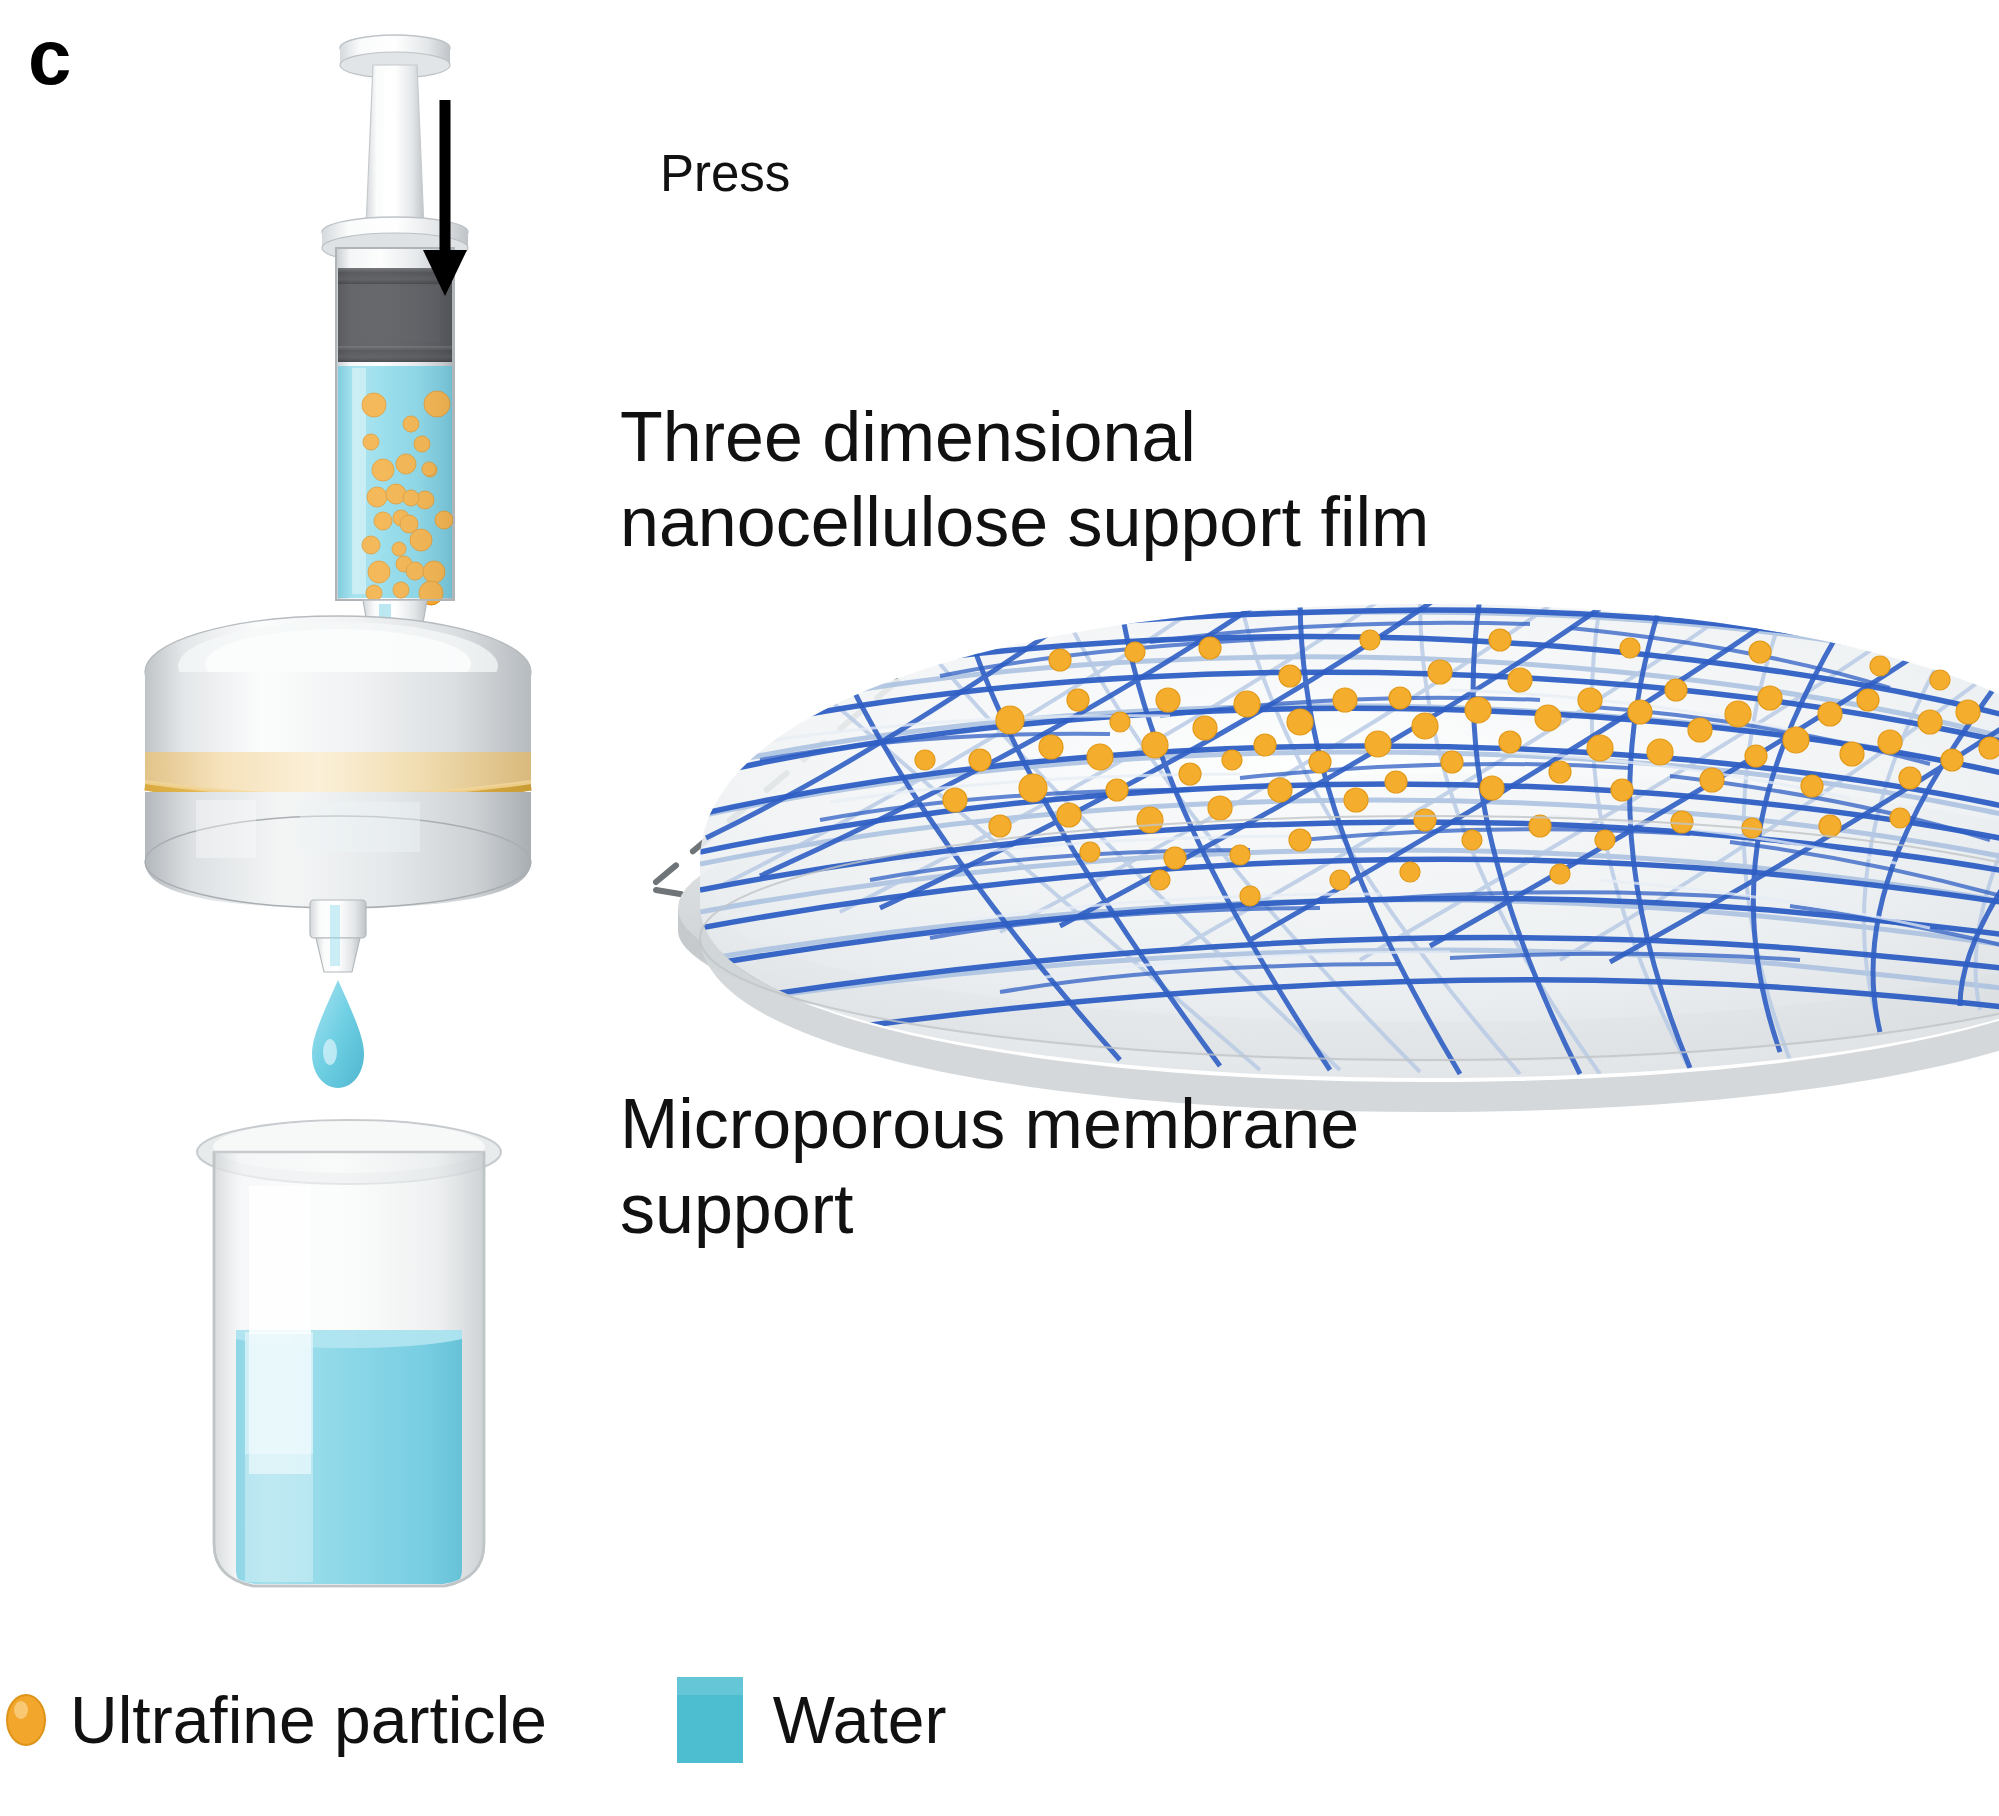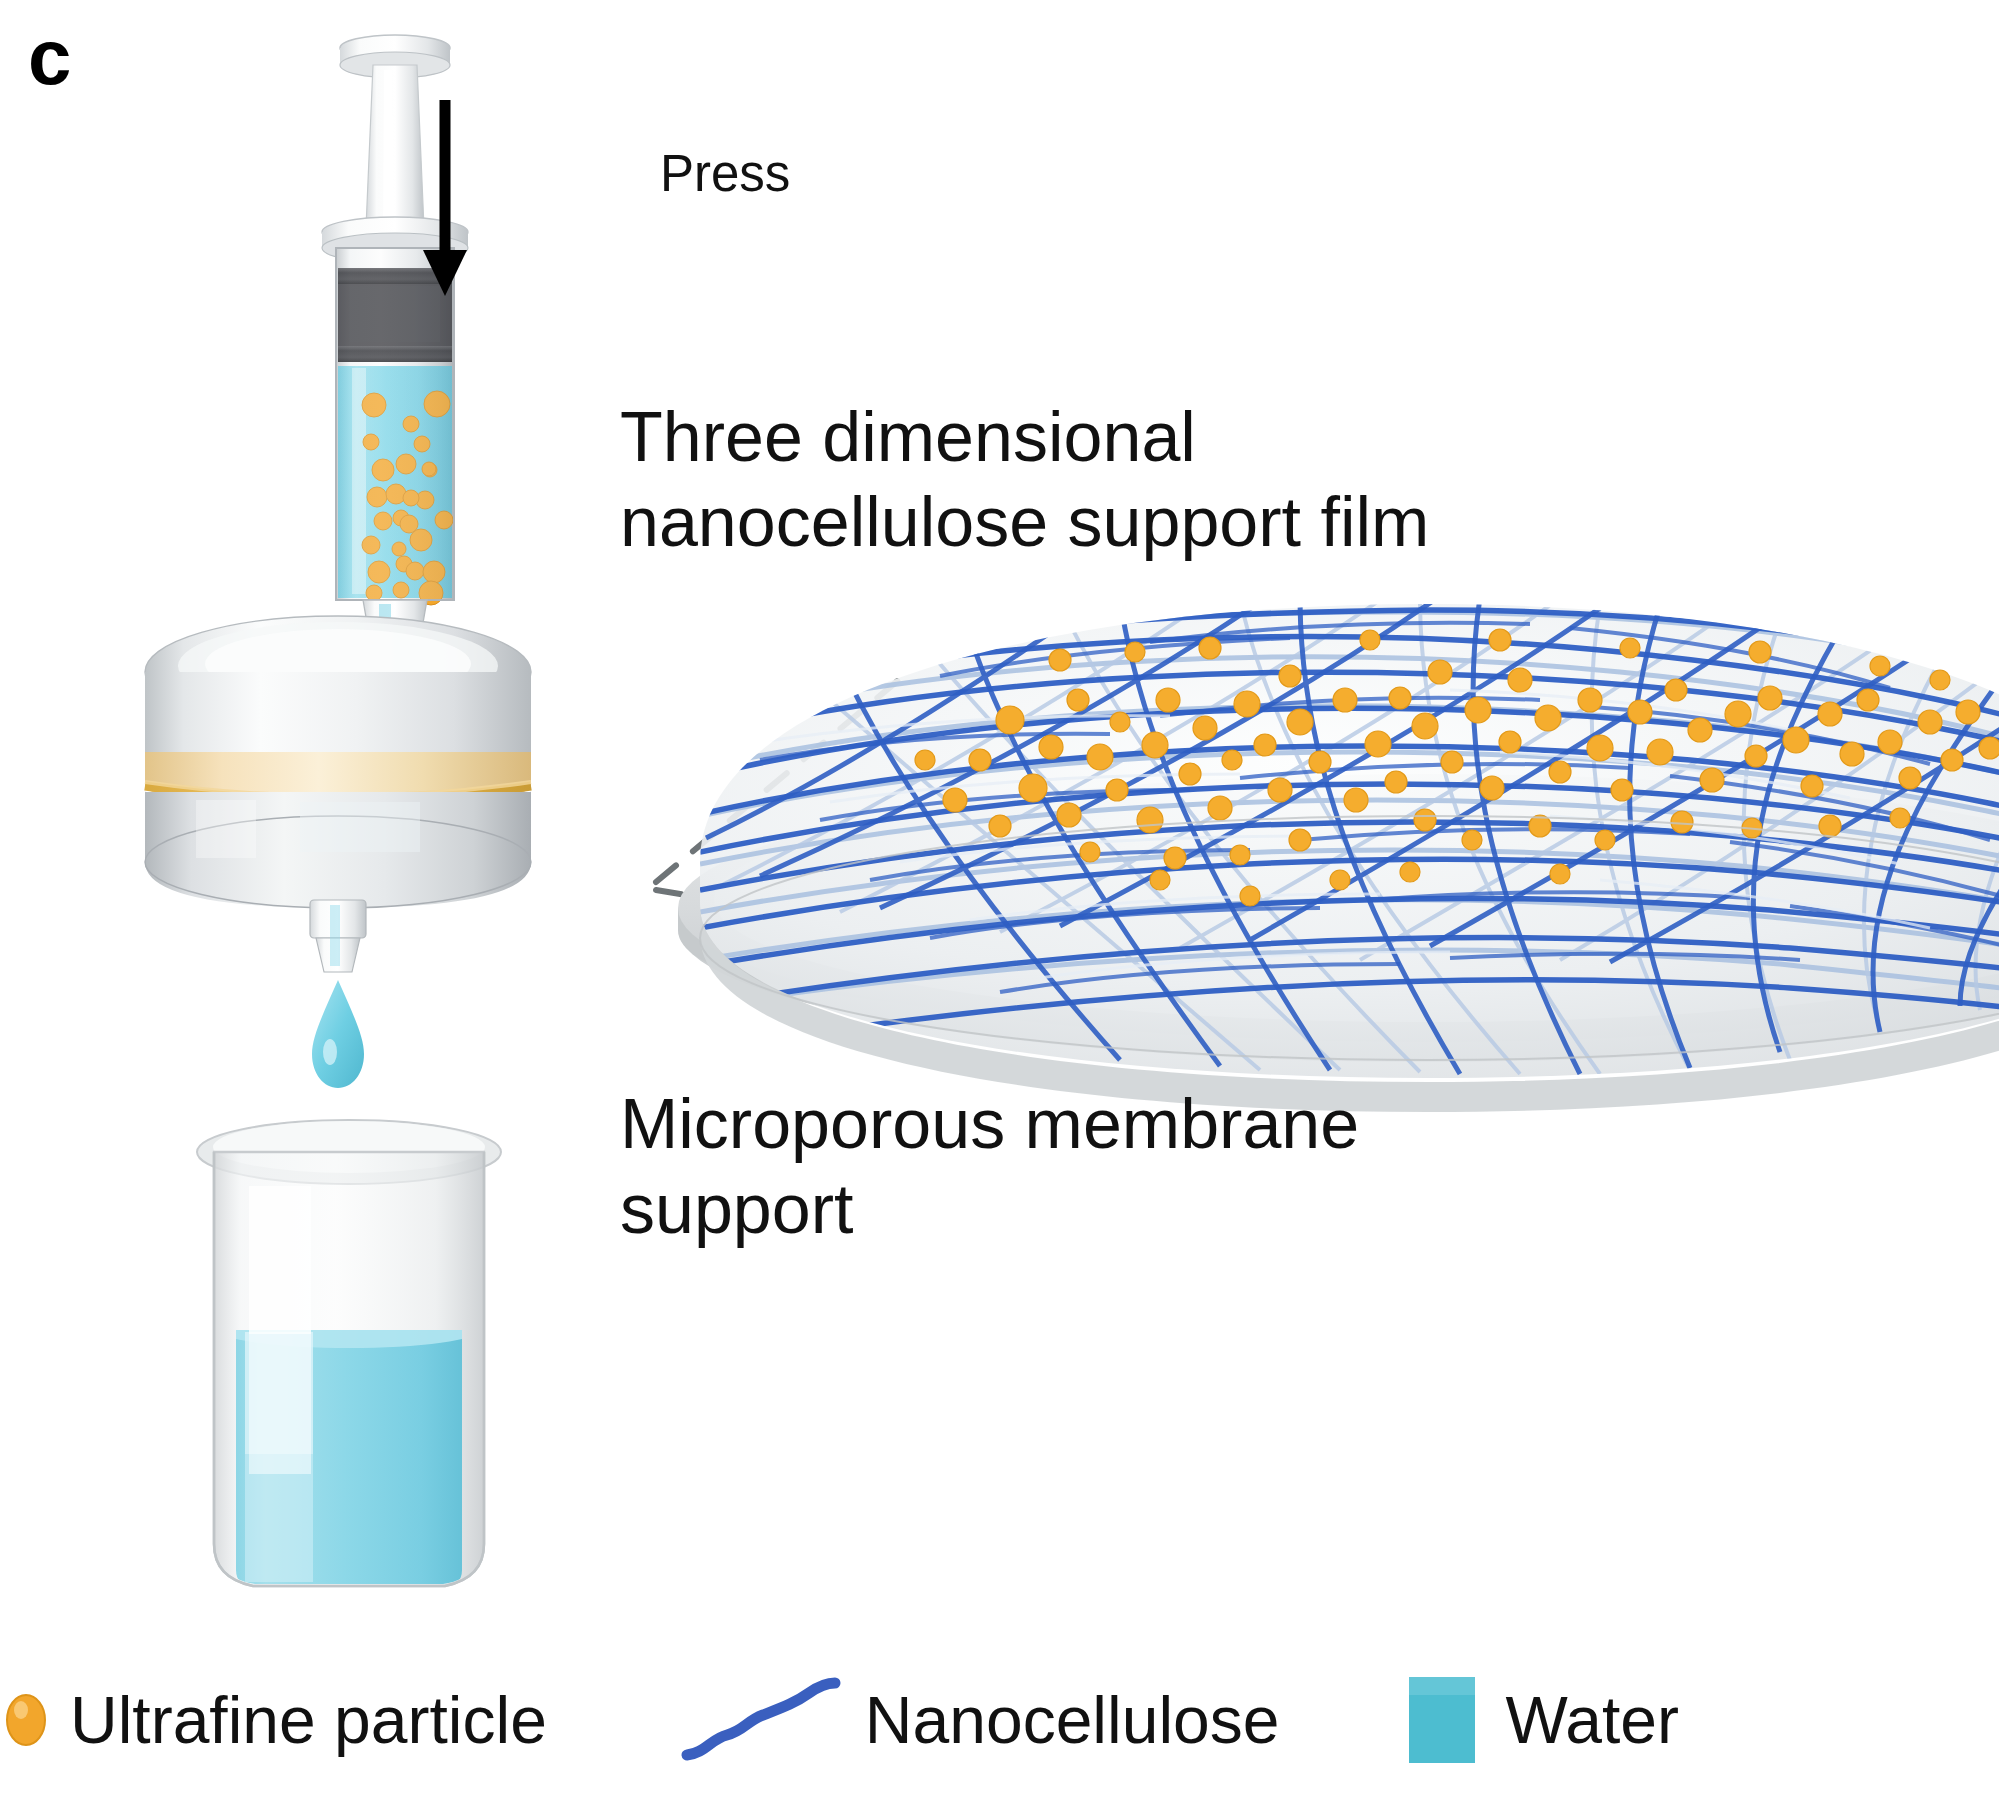--- a/index.html
+++ b/index.html
@@ -596,28 +596,20 @@
   <div class="legend-item" id="legend-particle">
     <span class="swatch">
       <svg width="44" height="56" viewBox="0 0 44 56" xmlns="http://www.w3.org/2000/svg">
         <ellipse cx="22" cy="28" rx="19" ry="25" fill="#F2A62C" stroke="#DE9419" stroke-width="2"></ellipse>
         <ellipse cx="17" cy="18" rx="7" ry="9" fill="#FBD38A" opacity="0.75"></ellipse>
       </svg>
     </span>
     <span class="lbl">Ultrafine particle</span>
   </div>
 
-  <div class="legend-item" id="legend-nanocellulose">
-    <span class="swatch">
-      <svg width="166" height="86" viewBox="0 0 166 86" xmlns="http://www.w3.org/2000/svg">
-        <path d="M10 78 C28 76, 34 62, 50 58 C66 54, 70 44, 86 38 C104 31, 118 26, 132 16 C142 9, 150 6, 158 6" fill="none" stroke="#3A5FBF" stroke-width="11" stroke-linecap="round"></path>
-      </svg>
-    </span>
-    <span class="lbl">Nanocellulose</span>
-  </div>
 
   <div class="legend-item" id="legend-water">
     <span class="swatch">
       <svg class="water-swatch" viewBox="0 0 66 86" xmlns="http://www.w3.org/2000/svg">
         <rect x="0" y="0" width="66" height="86" fill="#4DBDD0"></rect>
         <rect x="0" y="0" width="66" height="18" fill="#6ECADA" opacity="0.7"></rect>
       </svg>
     </span>
     <span class="lbl">Water</span>
   </div>

